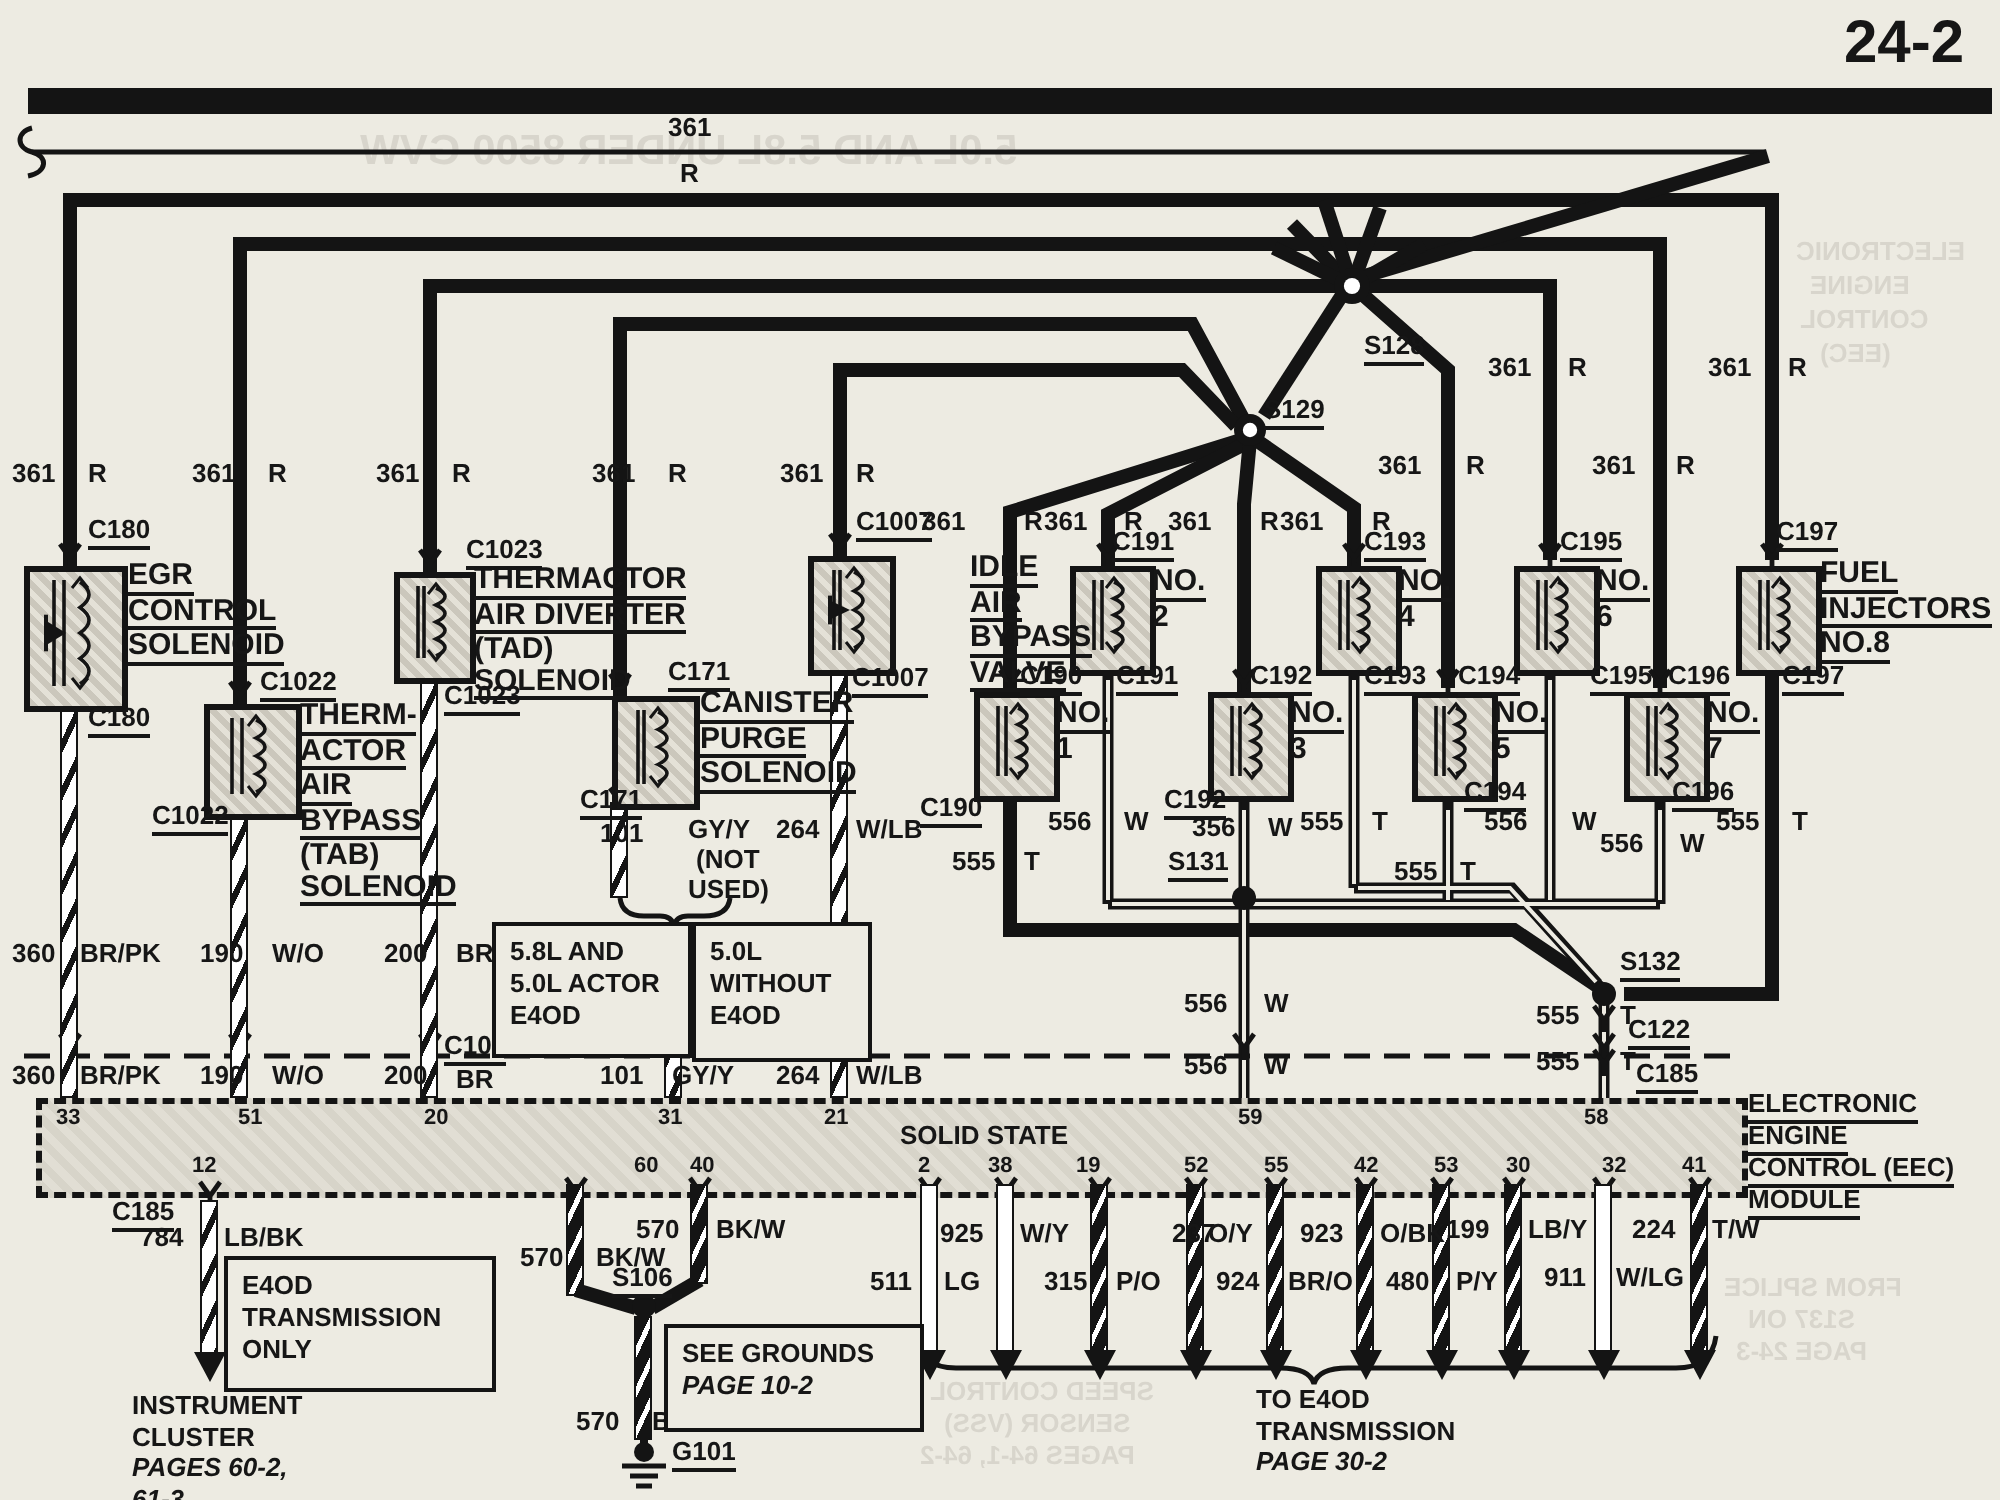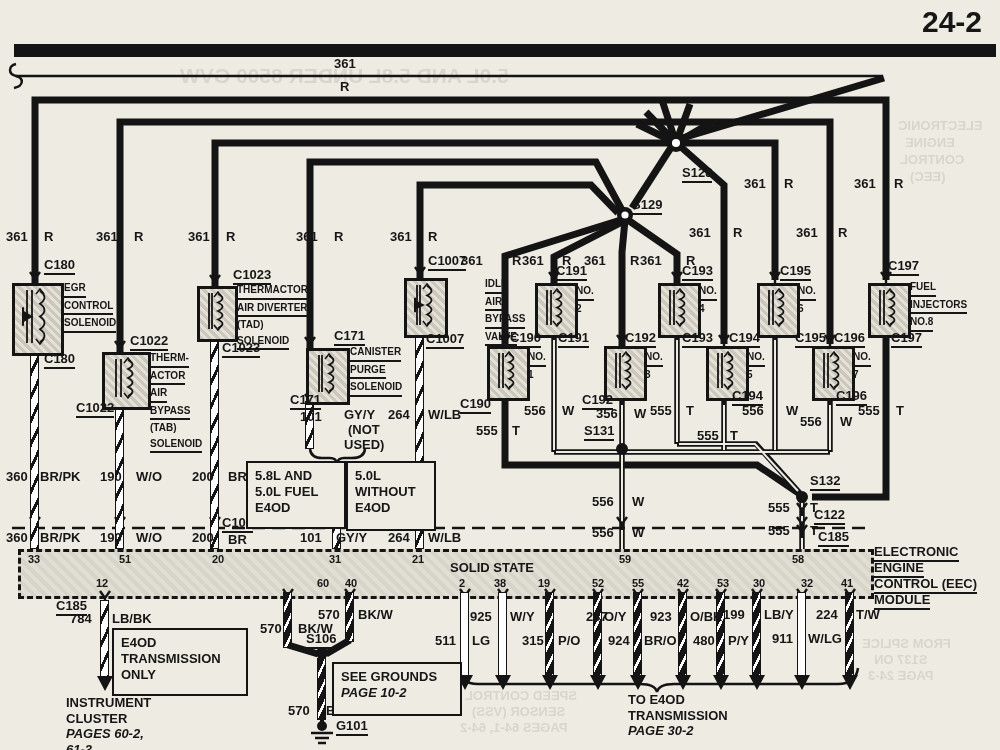--- a/index.html
+++ b/index.html
@@ -7,21 +7,21 @@
         font-family:"Liberation Sans",sans-serif;color:#161616;}
   .hdr-title{position:absolute;left:90px;top:5px;font-size:30px;font-weight:bold;letter-spacing:-1px;white-space:nowrap;}
   .hdr-page{position:absolute;left:922px;top:5px;font-size:30px;font-weight:bold;}
   .hdr-bar{position:absolute;left:14px;top:44px;width:982px;height:13px;background:#141414;}
   .lbl{position:absolute;font-weight:bold;font-size:13px;line-height:14px;white-space:pre;z-index:30;}
   .cid{position:absolute;font-weight:bold;font-size:13px;line-height:14px;white-space:pre;z-index:30;
        border-bottom:2px solid #161616;padding-bottom:1px;}
   .pin{position:absolute;font-weight:bold;font-size:11px;line-height:12px;z-index:30;}
   .dline{display:block;white-space:pre;}
   .dline.u{border-bottom:2px solid #161616;}
-  .descblk{position:absolute;z-index:30;font-weight:bold;font-size:10px;line-height:15.5px;}
+  .descblk{position:absolute;z-index:30;font-weight:bold;font-size:15px;line-height:15.5px;}
   .descblk .dline{width:max-content;}
   .comp{position:absolute;border:3px solid #141414;z-index:20;
         background:repeating-linear-gradient(45deg,#cbc7bc 0 3px,#e4e1d7 3px 6px);}
   .bnote{position:absolute;border:2.5px solid #141414;background:#edebe2;z-index:35;
          font-weight:bold;font-size:13px;line-height:16px;padding:5px 7px;}
   .pnote{position:absolute;z-index:35;font-weight:bold;font-size:13px;line-height:15.5px;}
   .it{font-style:italic;}
   .mod{position:absolute;left:18px;top:549px;width:850px;height:44px;z-index:10;
        border:3px dashed #141414;
        background:repeating-linear-gradient(45deg,#d7d4c9 0 4px,#e1ded4 4px 8px);}
@@ -496,21 +496,21 @@
     <g stroke="#141414" fill="none">
       <path d="M9,4 V39" stroke-width="1.8"></path>
       <path d="M13,4 V39" stroke-width="1.8"></path>
       <path d="M19,5 q9,4.125 0,8.25 q9,4.125 0,8.25 q9,4.125 0,8.25 q9,4.125 0,8.25" stroke-width="1.8"></path>
       <path d="M15,8 L19,3 L23,8" stroke-width="1.5"></path>
       <path d="M15,35 L19,40 L23,35" stroke-width="1.5"></path>
     </g>
       </svg></div>
     <div class="bnote" style="left: 246px; top: 461px; width: 82px; height: 54px;">
       <span class="dline">5.8L AND</span>
-      <span class="dline">5.0L FUEL</span>
+      <span class="dline">5.0L ACTOR</span>
       <span class="dline">E4OD</span>
     </div>
     <div class="bnote" style="left: 346px; top: 461px; width: 72px; height: 56px;">
       <span class="dline">5.0L</span>
       <span class="dline">WITHOUT</span>
       <span class="dline">E4OD</span>
     </div>
     <div class="bnote" style="left: 112px; top: 628px; width: 118px; height: 54px;">
       <span class="dline">E4OD</span>
       <span class="dline">TRANSMISSION</span>

